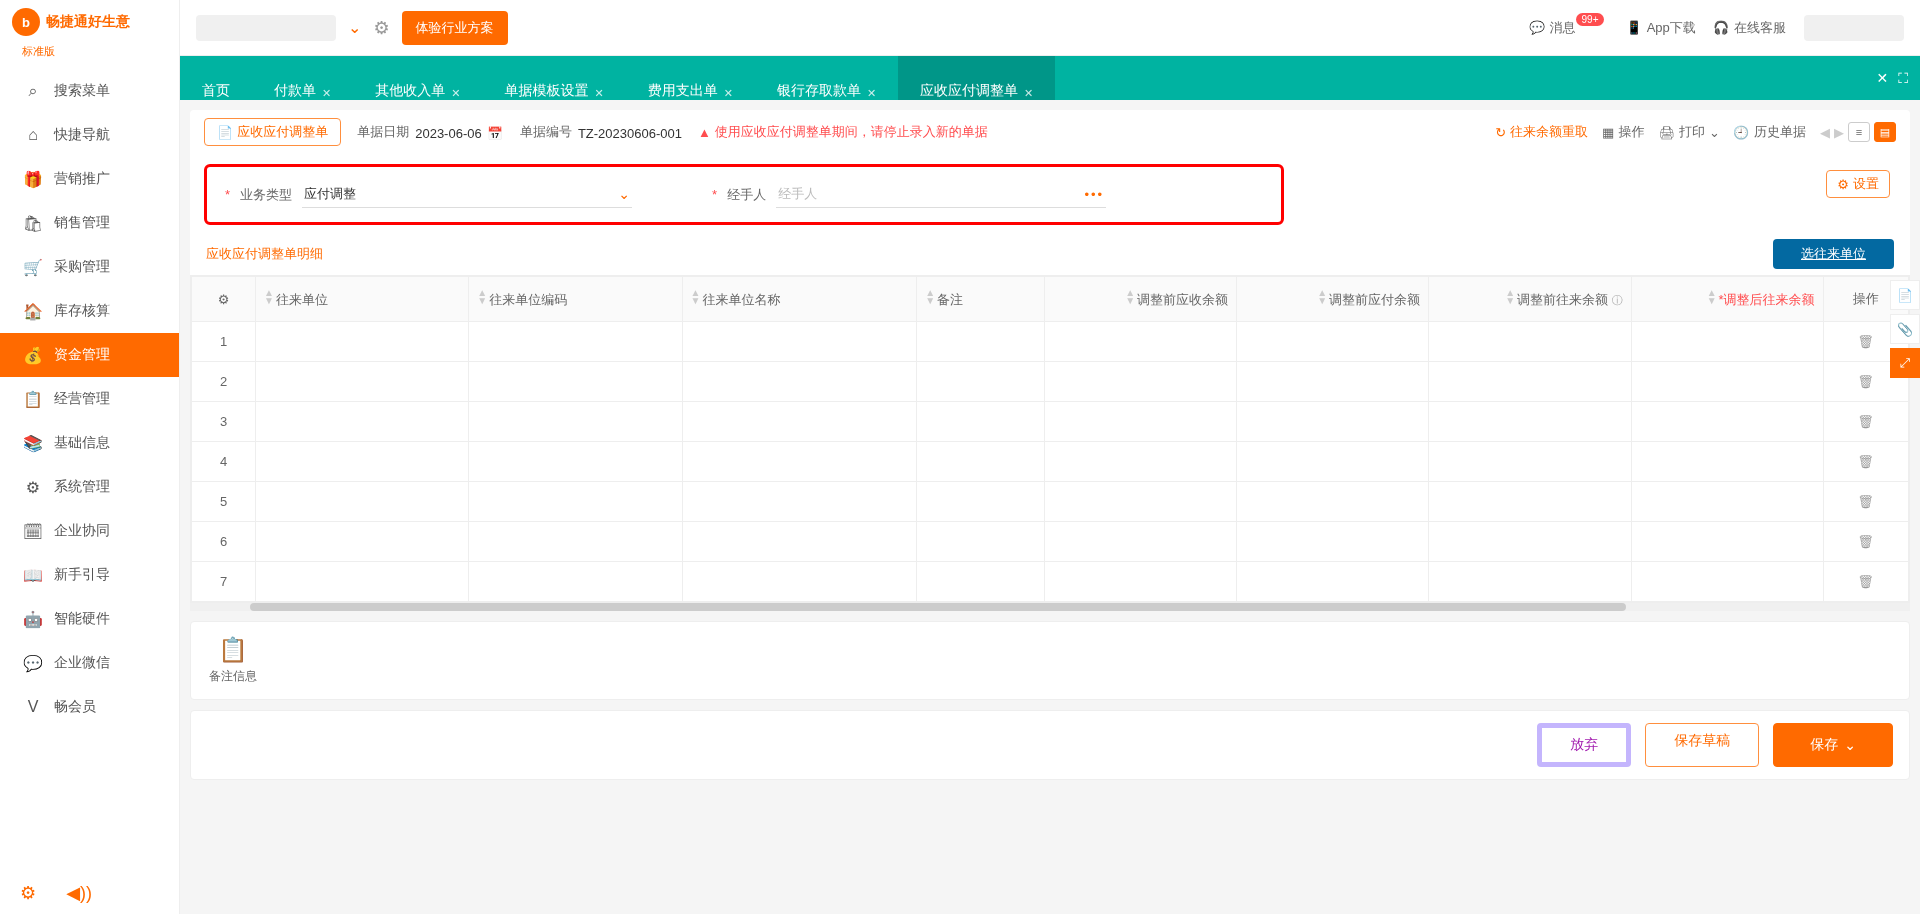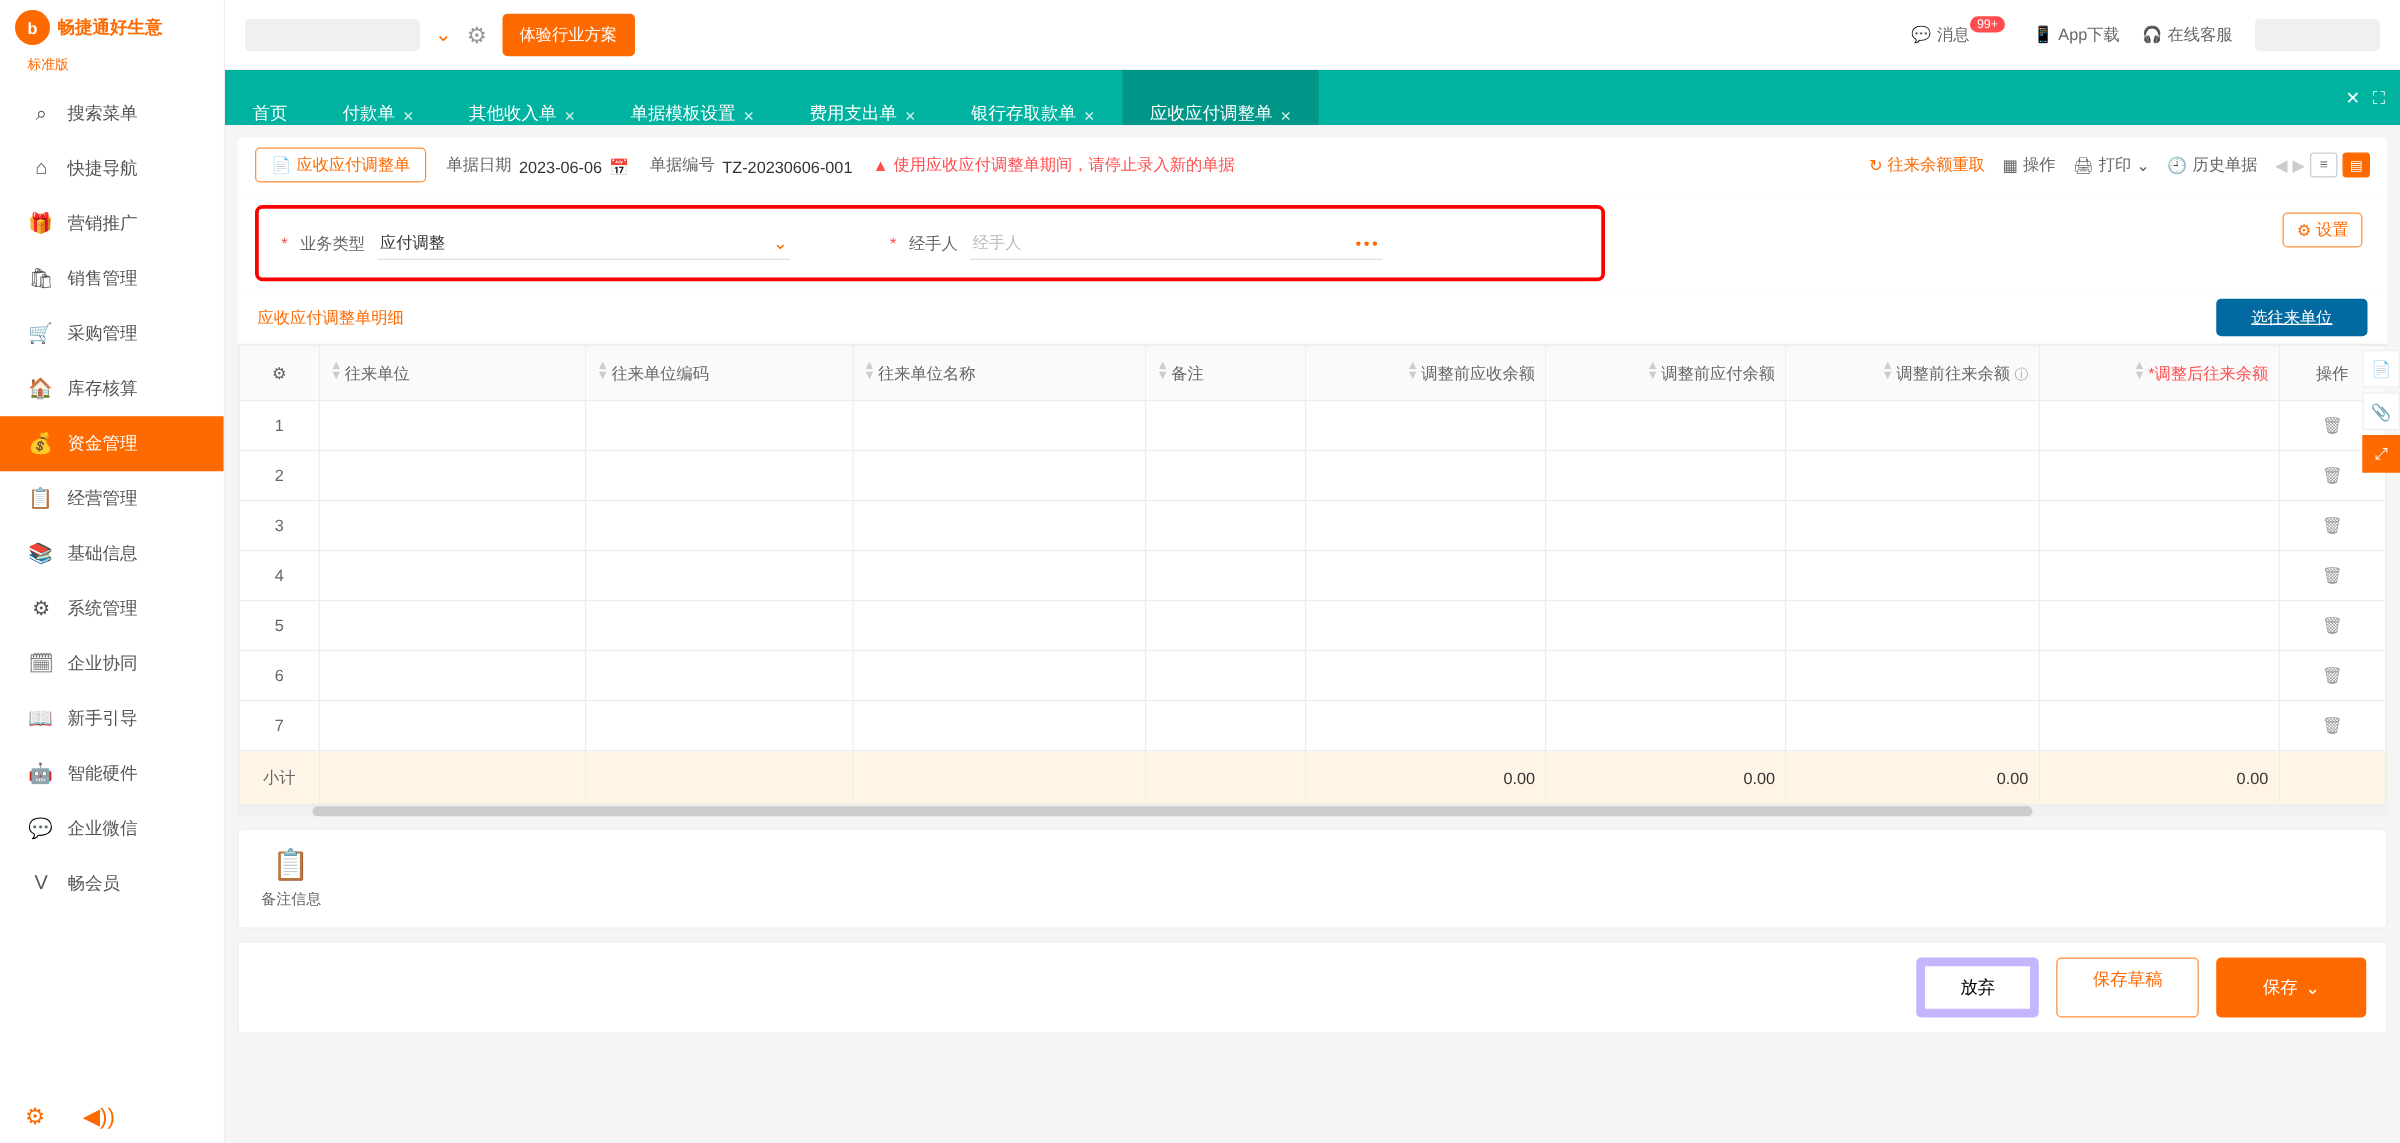--- a/index.html
+++ b/index.html
@@ -93,21 +93,21 @@
 
 .remarks { background: #fff; margin: 10px 10px 0; display: flex; align-items: center; padding: 14px 18px; gap: 20px; border: 1px solid #eee; border-radius: 4px; }
 .remarks-icon { display: flex; flex-direction: column; align-items: center; gap: 4px; color: #00b3a1; }
 .remarks-icon .ic { font-size: 24px; }
 .remarks-icon .txt { font-size: 12px; color: #666; }
 .remarks-input { flex: 1; color: #bbb; padding: 6px; }
 
 
 .footer { background: #fff; margin: 10px; padding: 12px 16px; display: flex; justify-content: flex-end; gap: 14px; border: 1px solid #eee; border-radius: 4px; }
 .btn { padding: 8px 28px; border-radius: 4px; cursor: pointer; font-size: 14px; }
-.btn-default { border: 7px solid #c4b5fd; color: #000000; background: #fff; }
+.btn-default { border: 5px solid #c4b5fd; color: #a21caf; background: #fff; }
 .btn-outline { border: 1px solid #ff8f3e; color: #ff6a00; background: #fff; }
 .btn-primary { background: #ff6a00; color: #fff; border: 1px solid #ff6a00; display: flex; align-items: center; gap: 6px; padding: 8px 36px; }
 
 
 .right-float { position: absolute; right: 0; top: 280px; display: flex; flex-direction: column; gap: 4px; }
 .rf { width: 30px; height: 30px; background: #fff; border: 1px solid #eee; display: flex; align-items: center; justify-content: center; color: #999; cursor: pointer; }
 .rf.on { background: #ff6a00; color: #fff; border-color: #ff6a00; }
 </style>
 </head>
 <body>
@@ -420,32 +420,20 @@
               <td></td>
               <td></td>
               <td></td>
               <td></td>
               <td></td>
               <td></td>
               <td></td>
               <td></td>
               <td class="op">🗑</td>
             </tr>
-            <tr class="subtotal">
-              <td class="num">小计</td>
-              <td></td>
-              <td></td>
-              <td></td>
-              <td></td>
-              <td class="amt">0.00</td>
-              <td class="amt">0.00</td>
-              <td class="amt">0.00</td>
-              <td class="amt">0.00</td>
-              <td></td>
-            </tr>
           </tbody>
       </table>
     </div>
     <div class="table-scroll">
         <div class="thumb"></div>
       </div>
 
     <div class="remarks">
       <div class="remarks-icon">
         <span class="ic">📋</span>

